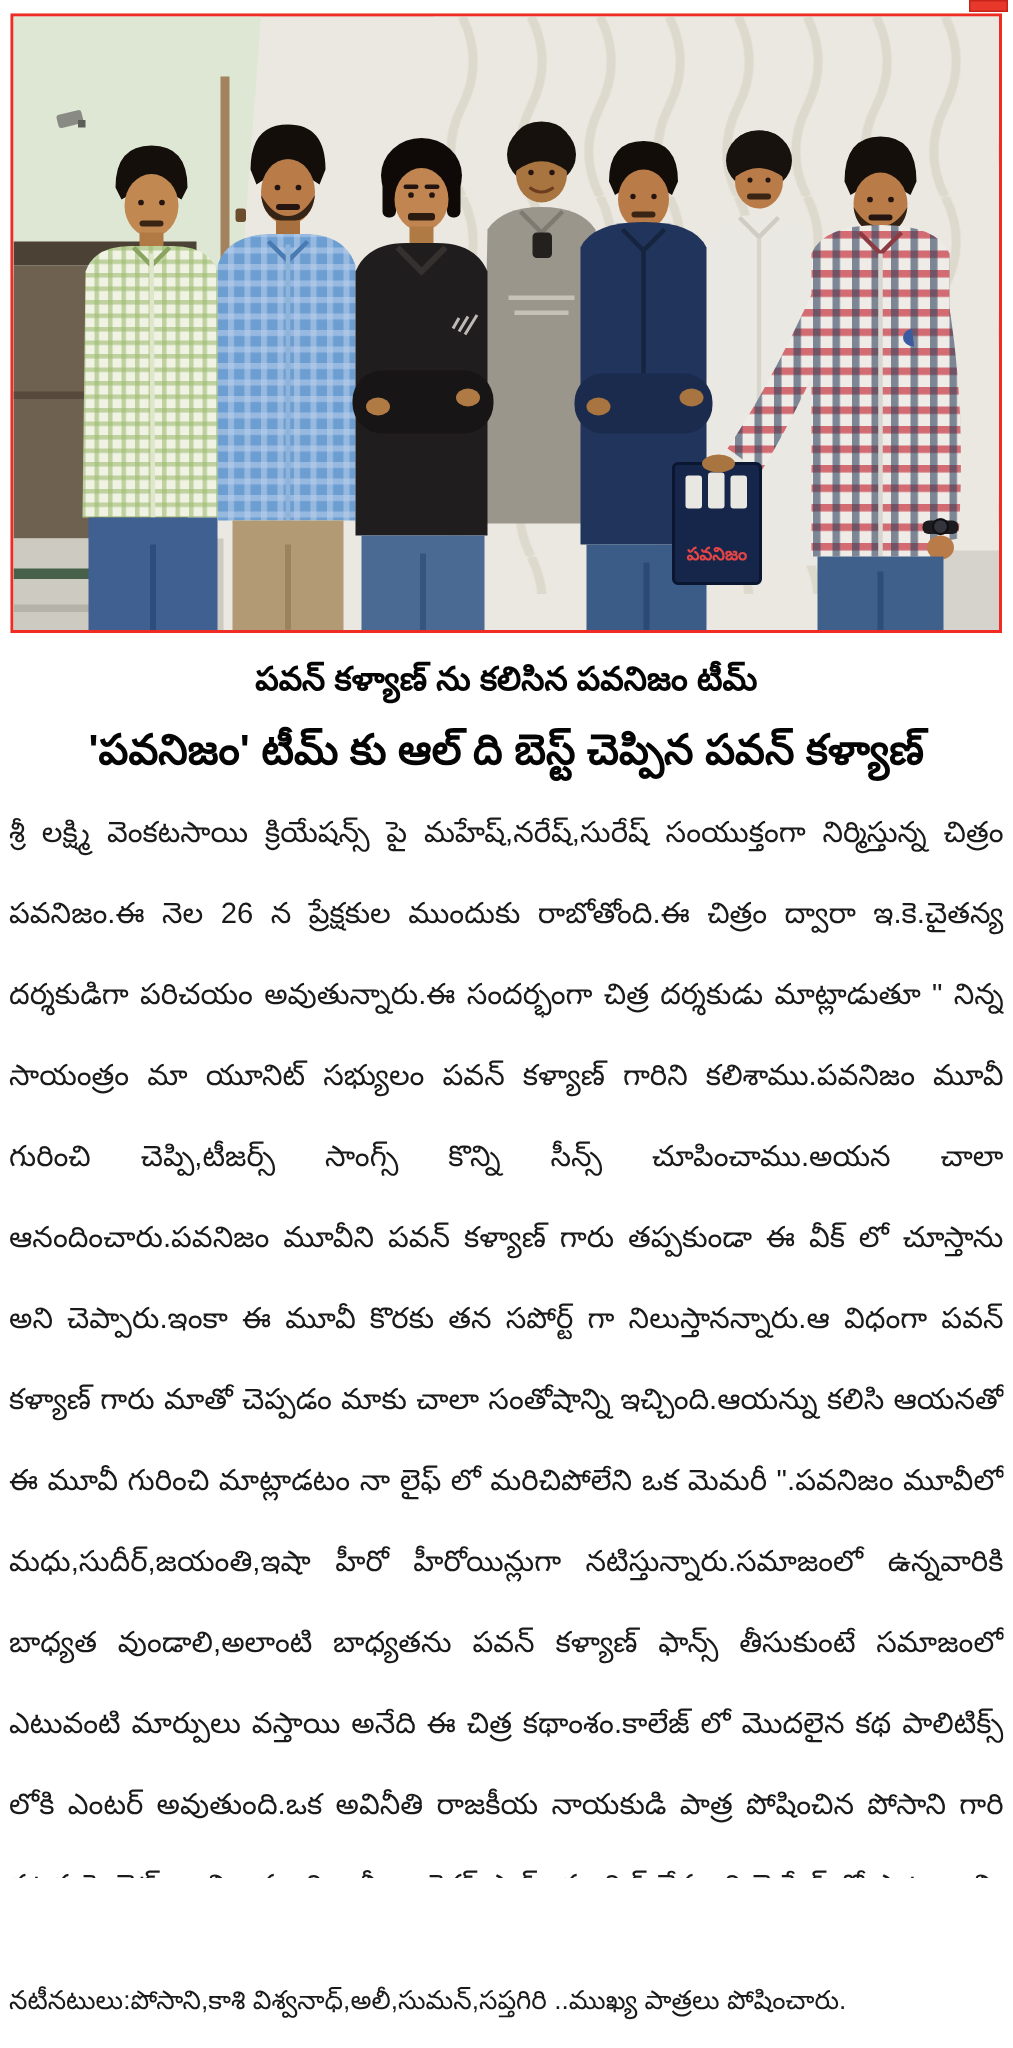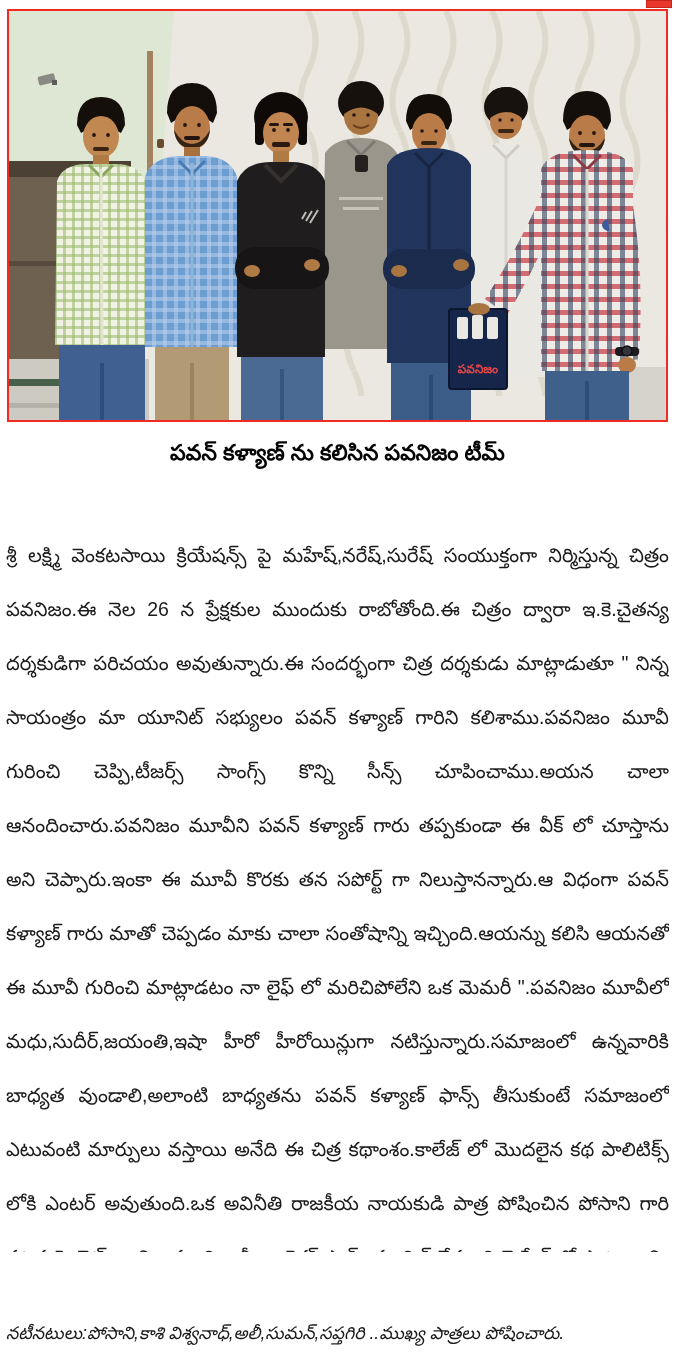--- a/index.html
+++ b/index.html
@@ -17,21 +17,21 @@
     text-align:center;font-size:22px;line-height:30px;font-weight:700;color:#050505;}
   .headline-main{position:absolute;top:480px;left:0;width:675px;margin:0;
     text-align:center;font-size:28px;line-height:40px;font-weight:700;color:#050505;}
 
   .article-body{position:absolute;top:528px;left:6px;width:663px;height:724px;margin:0;
     font-size:19.5px;line-height:54px;text-align:justify;color:#1a1a1a;overflow:hidden;}
   .article-body .seg-bold{font-weight:400;}
 
   .credits{position:absolute;top:1256px;left:6px;width:663px;
     font-size:17.5px;line-height:31px;color:#1a1a1a;white-space:pre-wrap;}
-  .credits div{white-space:pre-wrap;font-style:italic;}
+  .credits div{white-space:pre-wrap;}
 </style>
 </head>
 <body>
 
 <div id="page">
 
   <div class="top-right-chip"></div>
 
   <figure class="photo-frame">
     <svg viewBox="0 0 657 409" xmlns="http://www.w3.org/2000/svg">
@@ -200,20 +200,21 @@
         <rect x="226" y="236" width="94" height="42" rx="20" fill="#181516"></rect>
         <ellipse cx="243" cy="260" rx="8" ry="6" fill="#b07a45"></ellipse>
         <ellipse cx="303" cy="254" rx="8" ry="6" fill="#b07a45"></ellipse>
         <rect x="232" y="346" width="82" height="63" fill="#4a6a94"></rect>
         <line x1="273" y1="358" x2="273" y2="409" stroke="#35557f" stroke-width="4"></line>
       </g>
     </svg>
   </figure>
 
   <h2 class="headline-sub">పవన్ కళ్యాణ్ ను కలిసిన పవనిజం టీమ్</h2>
+  <h1 class="headline-main">'పవనిజం' టీమ్ కు ఆల్ ది బెస్ట్ చెప్పిన పవన్ కళ్యాణ్</h1>
 
   <p class="article-body"><span>శ్రీ లక్ష్మి వెంకటసాయి క్రియేషన్స్ పై మహేష్,నరేష్,సురేష్ సంయుక్తంగా నిర్మిస్తున్న చిత్రం పవనిజం.</span><span class="seg-bold">ఈ నెల 26 న ప్రేక్షకుల ముందుకు రాబోతోంది.</span><span>ఈ చిత్రం ద్వారా ఇ.కె.చైతన్య దర్శకుడిగా పరిచయం అవుతున్నారు.ఈ సందర్భంగా చిత్ర దర్శకుడు మాట్లాడుతూ " </span><span class="seg-bold">నిన్న సాయంత్రం మా యూనిట్ సభ్యులం పవన్ కళ్యాణ్ గారిని కలిశాము.</span><span>పవనిజం మూవీ గురించి చెప్పి,టీజర్స్ సాంగ్స్ కొన్ని సీన్స్ చూపించాము.అయన చాలా ఆనందించారు.పవనిజం మూవీని పవన్ కళ్యాణ్ గారు తప్పకుండా ఈ వీక్ లో చూస్తాను అని చెప్పారు.ఇంకా ఈ మూవీ కొరకు తన సపోర్ట్ గా నిలుస్తానన్నారు.ఆ విధంగా పవన్ కళ్యాణ్ గారు మాతో చెప్పడం మాకు చాలా సంతోషాన్ని ఇచ్చింది.ఆయన్ను కలిసి ఆయనతో ఈ మూవీ గురించి మాట్లాడటం నా లైఫ్ లో మరిచిపోలేని ఒక మెమరీ ".పవనిజం మూవీలో మధు,సుదీర్,జయంతి,ఇషా హీరో హీరోయిన్లుగా  నటిస్తున్నారు.సమాజంలో ఉన్నవారికి బాధ్యత వుండాలి,అలాంటి బాధ్యతను పవన్ కళ్యాణ్ ఫాన్స్ తీసుకుంటే సమాజంలో ఎటువంటి మార్పులు వస్తాయి అనేది ఈ చిత్ర కథాంశం.కాలేజ్ లో మొదలైన కథ పాలిటిక్స్ లోకి ఎంటర్ అవుతుంది.ఒక అవినీతి రాజకీయ నాయకుడి పాత్ర పోషించిన పోసాని గారి నటన హైలెట్ గా నిలుస్తుంది.అలీ క్యారెక్టర్ ఫాన్స్ ను థ్రిల్ చేస్తుంది.మెసేజ్ తో పాటు అన్ని కమర్షియల్ ఎలిమెంట్స్ ఈ సినిమాలో వున్నాయి.కనిష్క అందించిన మ్యూజిక్ ఇప్పటికే  ప్రేక్షకాదరణ పొందింది.ఈ సినిమా చుసిన సెన్సార్ సభ్యులు U/A సర్టిఫికేట్ ఇచ్చారు.పవన్ కళ్యాణ్ గారు ఇచ్చిన ప్రోత్సాహంతో ఈ నెల 26 న సినిమాను విడుదల చేస్తున్నాం.</span></p>
 
   <div class="credits">
     <div>నటీనటులు:పోసాని,కాశి విశ్వనాధ్,అలీ,సుమన్,సప్తగిరి ..ముఖ్య పాత్రలు పోషించారు.</div>
     
     
   </div>
 
 </div>

